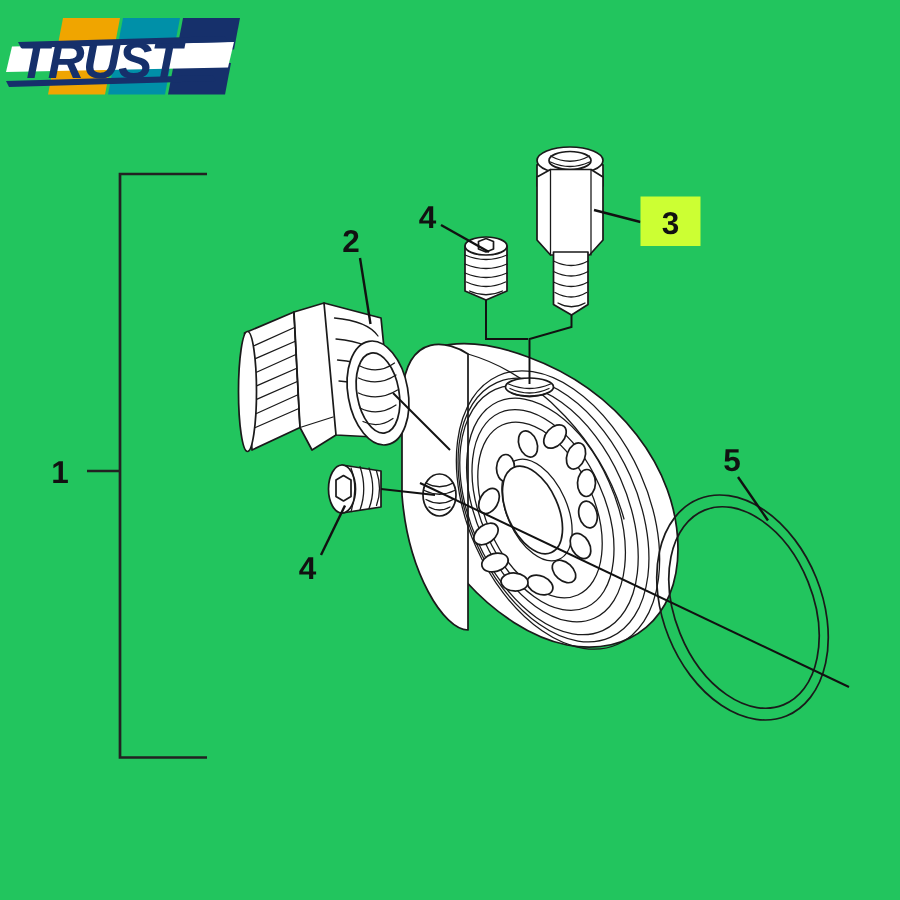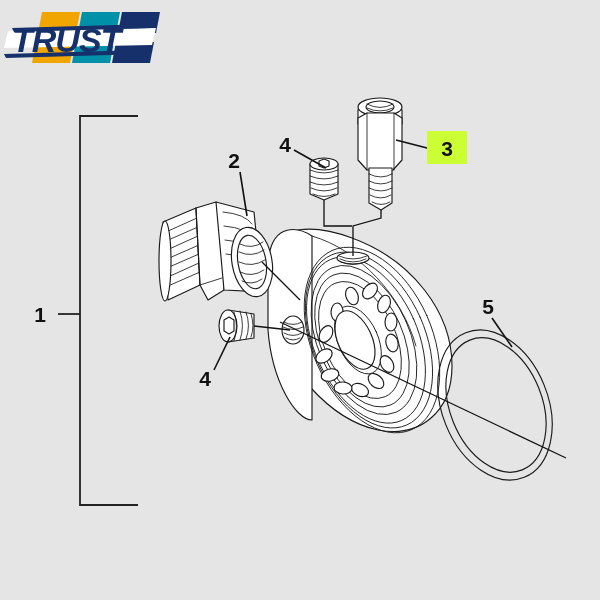--- a/index.html
+++ b/index.html
@@ -7,21 +7,21 @@
     padding: 0;
     background: #ffffff;
   }
   body {
     font-family: "Liberation Sans", sans-serif;
   }
   #page {
     position: relative;
     width: 600px;
     height: 600px;
-    background: #e5e5e5;
+    background: #22c55e;
     overflow: hidden;
   }
   #diagram-svg {
     position: absolute;
     left: 0;
     top: 0;
     width: 600px;
     height: 600px;
   }
   .callout-num {

